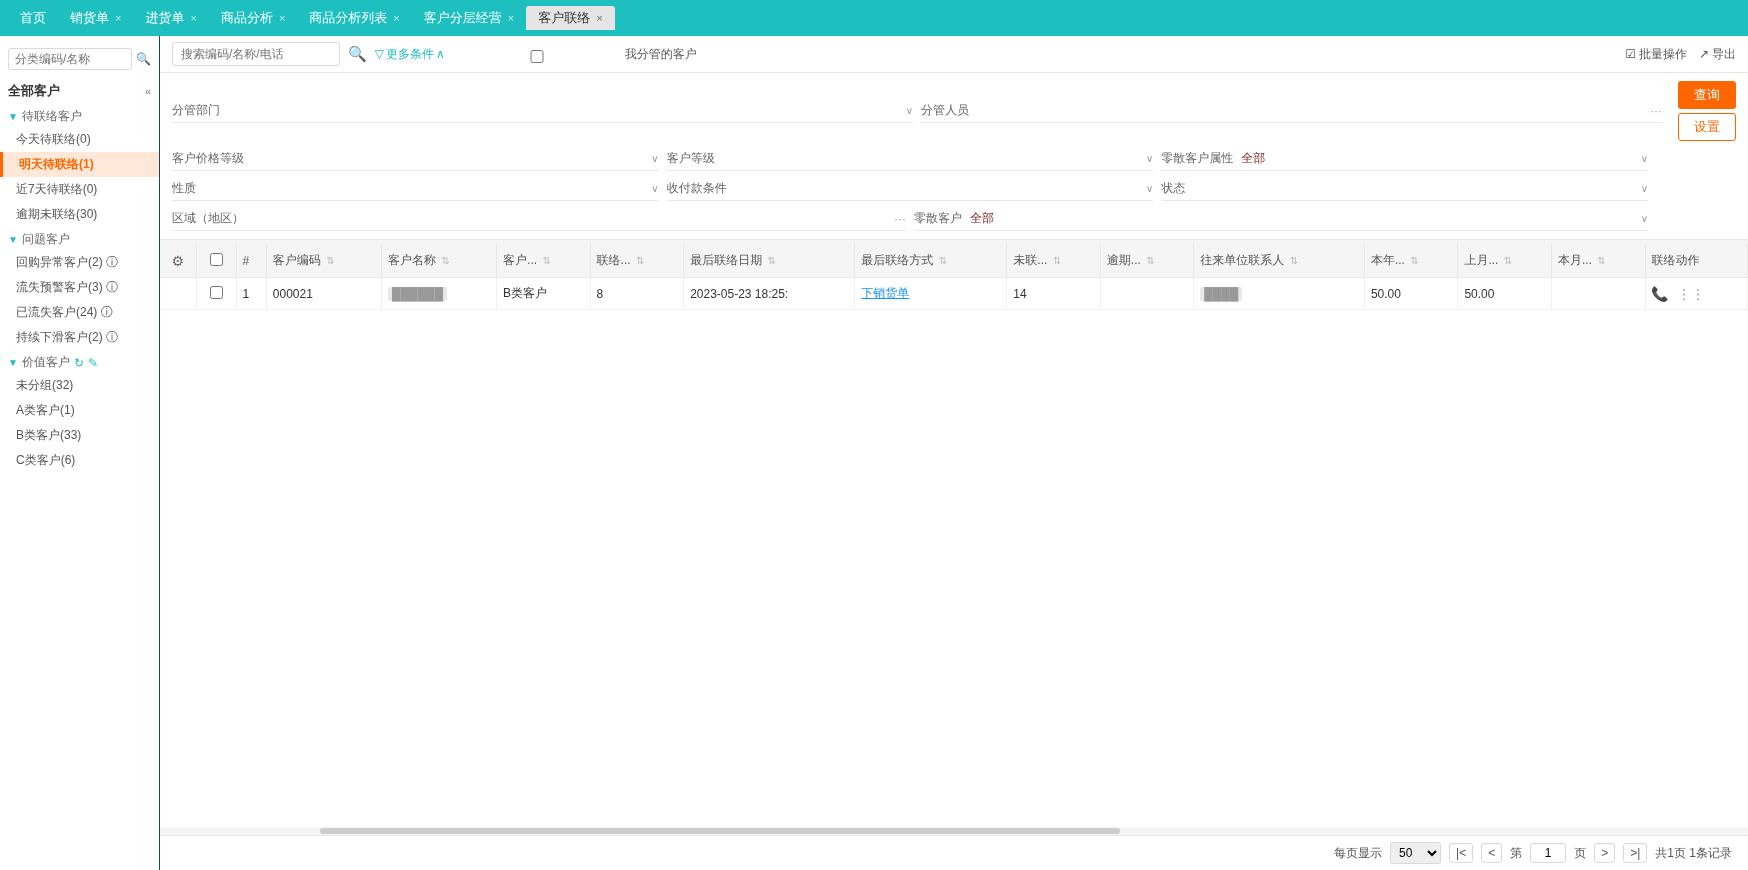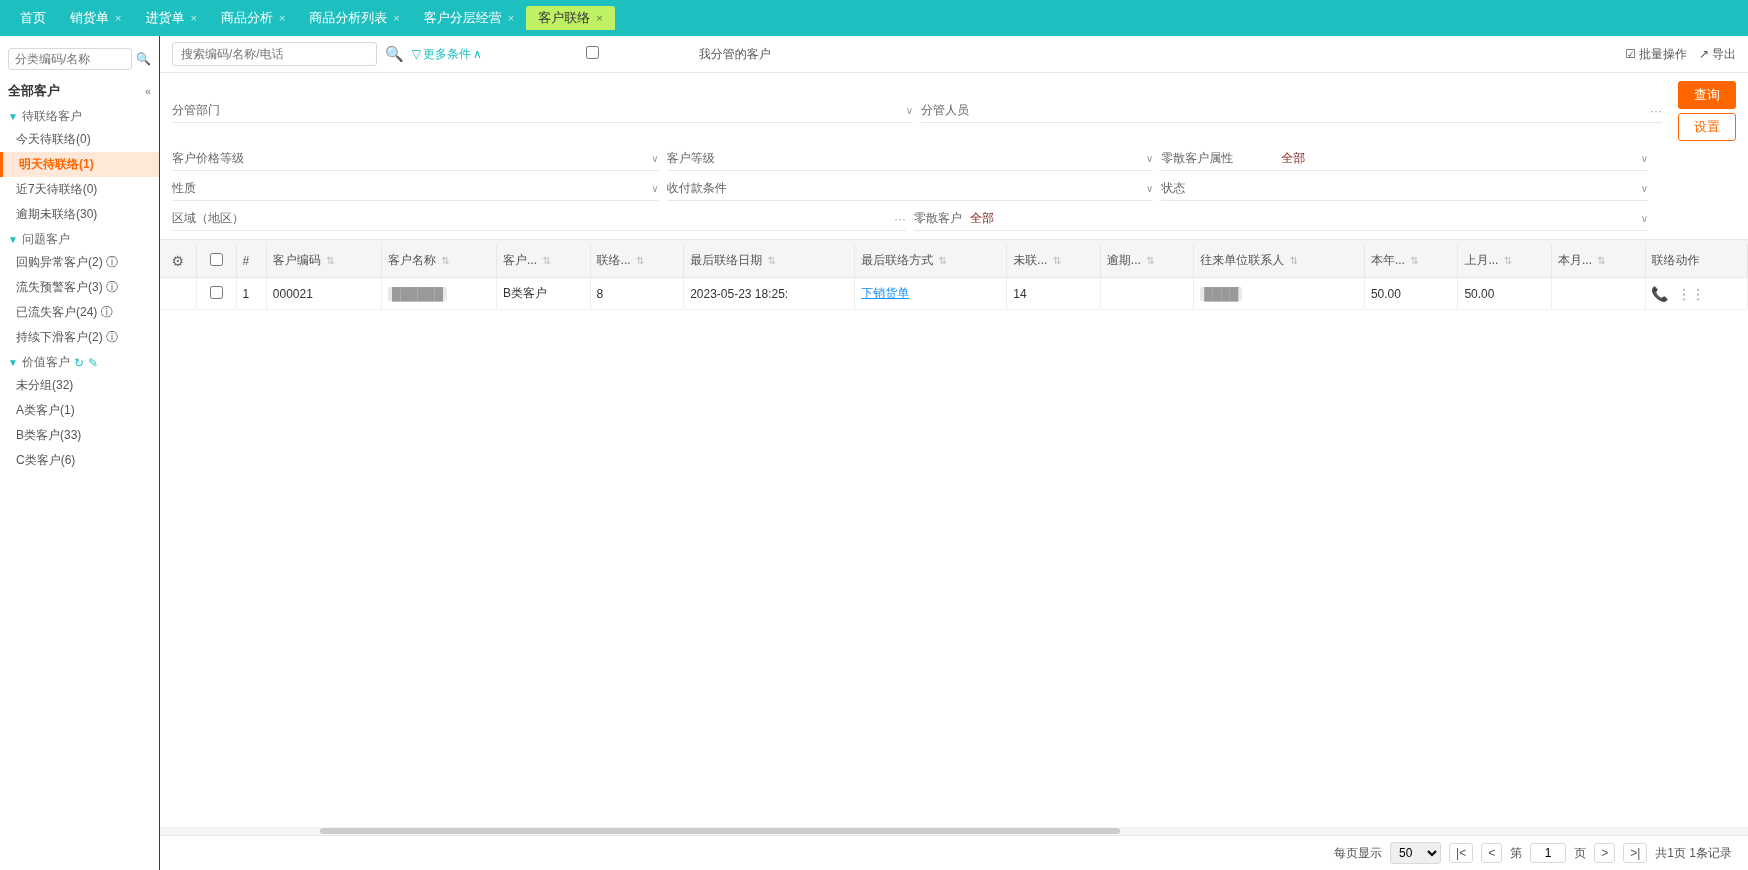--- a/index.html
+++ b/index.html
@@ -6,21 +6,21 @@
     body { font-family: "Microsoft YaHei", Arial, sans-serif; font-size: 12px; background: #f5f5f5; color: #333; }
 
     
     .top-nav {
       display: flex; align-items: center; background: #1ebfbf; height: 36px; padding: 0 8px;
     }
     .top-nav .nav-item {
       color: #fff; padding: 0 12px; height: 24px; display: flex; align-items: center;
       cursor: pointer; font-size: 13px; white-space: nowrap;
     }
-    .top-nav .nav-item.active { background: #bef264; color: #333; border-radius: 3px 3px 0 0; }
+    .top-nav .nav-item.active { background: #e5e5e5; color: #333; border-radius: 3px 3px 0 0; }
     .top-nav .nav-item .close-x { margin-left: 6px; font-size: 11px; opacity: 0.7; }
     .top-nav .home { font-size: 13px; }
 
     
     .main-layout { display: flex; height: calc(100vh - 36px); }
 
     
     .sidebar {
       width: 160px; min-width: 160px; background: #fff; border-right: 1px solid #0c4a6e;
       overflow-y: auto; padding: 8px 0;
@@ -53,27 +53,27 @@
     
     .content-area { flex: 1; display: flex; flex-direction: column; overflow: hidden; }
 
     
     .toolbar {
       display: flex; align-items: center; background: #fff; padding: 6px 12px;
       border-bottom: 1px solid #e8e8e8; gap: 8px;
     }
     .toolbar input {
       border: 1px solid #d9d9d9; border-radius: 3px; padding: 4px 8px; font-size: 12px;
-      width: 205px; outline: none;
+      width: 168px; outline: none;
     }
     .toolbar .search-btn { color: #1ebfbf; cursor: pointer; font-size: 15px; }
     .toolbar .more-filter {
       display: flex; align-items: center; color: #1ebfbf; cursor: pointer; font-size: 12px; gap: 2px;
     }
-    .toolbar .checkbox-label { display: flex; align-items: flex-start; gap: 4px; color: #555; cursor: pointer; }
+    .toolbar .checkbox-label { display: flex; align-items: flex-end; gap: 4px; color: #555; cursor: pointer; }
     .toolbar-right { margin-left: auto; display: flex; align-items: center; gap: 12px; }
     .toolbar-right .batch-op, .toolbar-right .export-btn {
       display: flex; align-items: center; gap: 3px; color: #555; cursor: pointer; font-size: 12px;
     }
 
     
     .filter-panel {
       background: #fff; border-bottom: 1px solid #e8e8e8; padding: 8px 12px;
     }
     .filter-row { display: flex; align-items: center; gap: 8px; margin-bottom: 6px; }
@@ -263,21 +263,21 @@
         <div class="filter-field" style="flex:2;">
           <span class="filter-label">客户价格等级</span>
           <span class="filter-value"></span>
           <span class="filter-arrow">∨</span>
         </div>
         <div class="filter-field" style="flex:2;text-align:center;">
           <span class="filter-label">客户等级</span>
           <span class="filter-value"></span>
           <span class="filter-arrow">∨</span>
         </div>
-        <div class="filter-field" style="flex:2;gap:40px;">
+        <div class="filter-field" style="flex:2;">
           <span class="filter-label">零散客户属性</span>
           <span class="filter-value">全部</span>
           <span class="filter-arrow">∨</span>
         </div>
         <div style="width:80px;"></div>
       </div>
 
       <div class="filter-row">
         <div class="filter-field" style="flex:2;">
           <span class="filter-label">性质</span>

